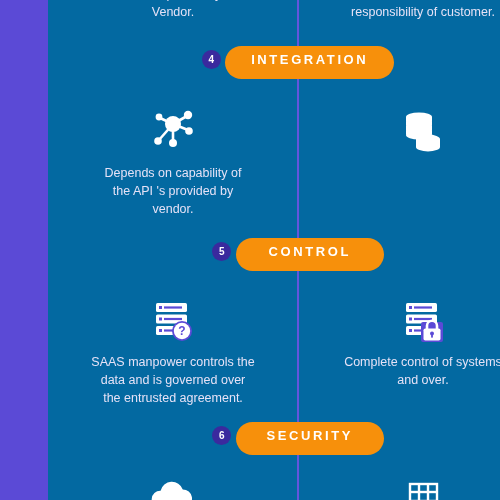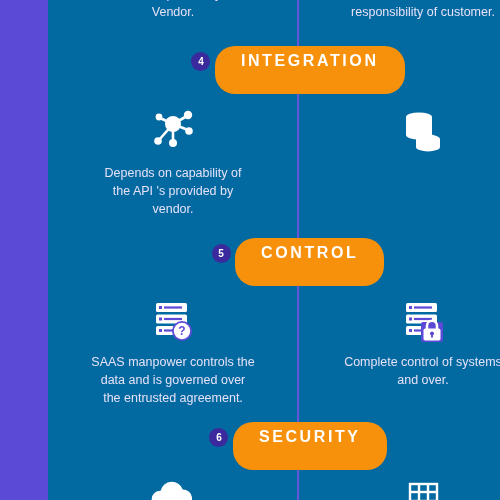--- a/index.html
+++ b/index.html
@@ -51,25 +51,25 @@
     font-size: 10px;
     font-weight: bold;
     line-height: 1;
     letter-spacing: 0;
     vertical-align: middle;
   }
   .pill {
     display: inline-block;
     margin-top: 6px;
     min-width: 148px;
-    padding: 7px 26px 25px 26px;
+    padding: 7px 26px 13px 26px;
     border-radius: 20px;
     background: #f7900b;
     color: #ffffff;
-    font-size: 16px;
+    font-size: 13px;
     font-weight: bold;
     letter-spacing: 2.6px;
     line-height: 1;
     box-sizing: border-box;
     text-align: center;
   }
   
   .row {
     position: absolute;
     left: 0;

